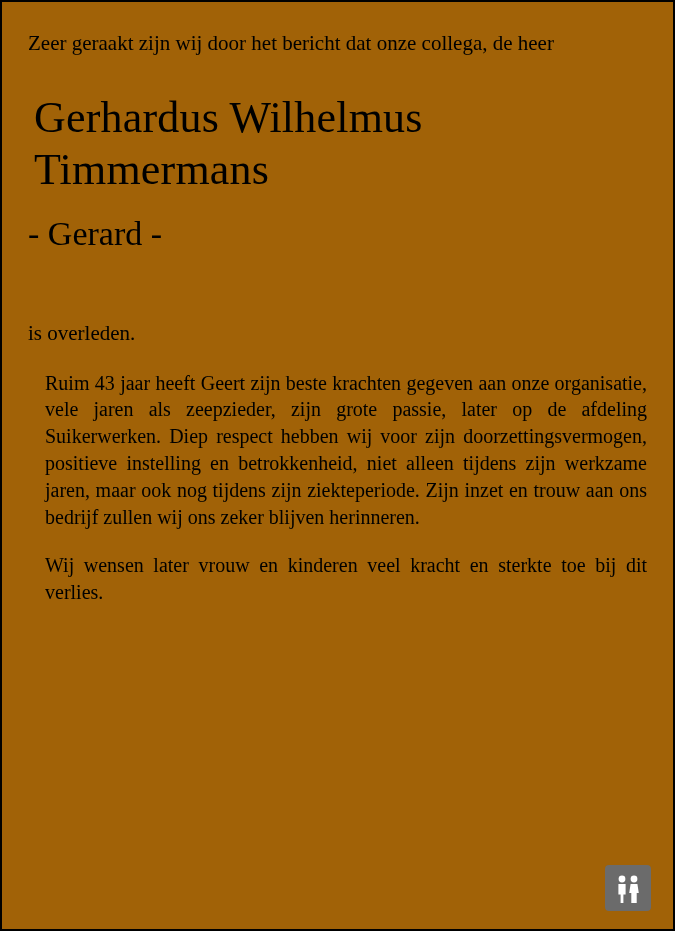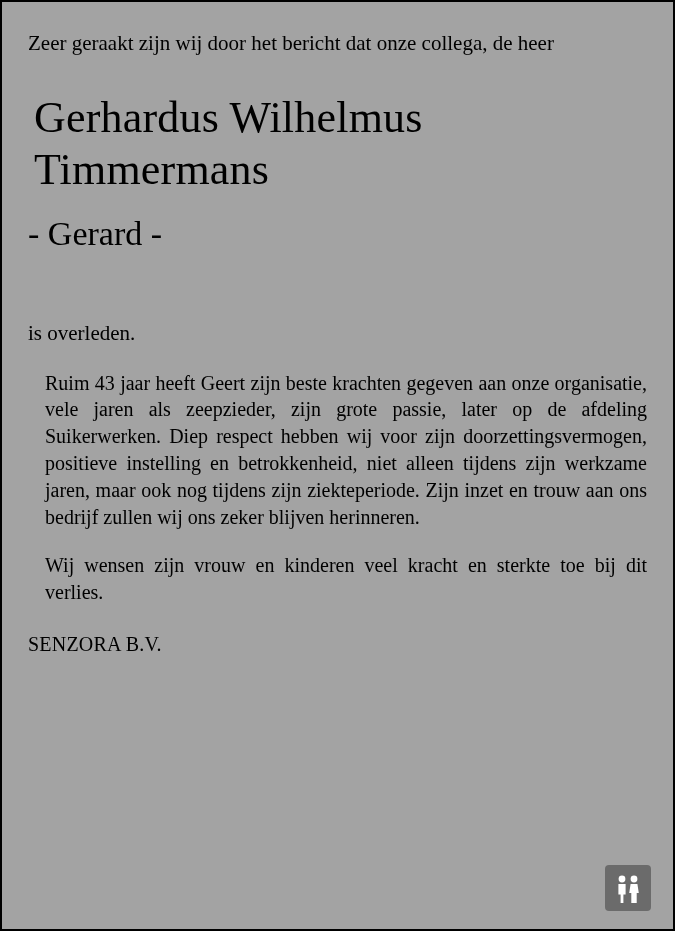--- a/index.html
+++ b/index.html
@@ -9,21 +9,21 @@
   }
   body {
     font-family: "Liberation Serif", serif;
     color: #000000;
   }
   .notice {
     position: relative;
     width: 675px;
     height: 931px;
     box-sizing: border-box;
-    background: #a3a3a3;
+    background: #a16207;
     border: 2px solid #000000;
     padding: 28px 26px 20px 26px;
     overflow: hidden;
   }
   .intro {
     font-size: 21px;
     line-height: 1.32;
     text-align: justify;
     text-justify: inter-word;
     margin: 0 0 4px 0;
@@ -93,24 +93,23 @@
 
   <div class="name-block">
     <h1 class="full-name">Gerhardus Wilhelmus Timmermans</h1>
     <h2 class="nickname">- Gerard -</h2>
   </div>
 
   <p class="deceased-line">is overleden.</p>
 
   <p class="paragraph">Ruim 43 jaar heeft Geert zijn beste krachten gegeven aan onze organisatie, vele jaren als zeepzieder, zijn grote passie, later op de afdeling Suikerwerken. Diep respect hebben wij voor zijn doorzettingsvermogen, positieve instelling en betrokkenheid, niet alleen tijdens zijn werkzame jaren, maar ook nog tijdens zijn ziekteperiode. Zijn inzet en trouw aan ons bedrijf zullen wij ons zeker blijven herinneren.</p>
 
-  <p class="paragraph">Wij wensen zijn vrouw en kinderen veel kracht en sterkte toe bij dit verlies.</p>
+  <p class="paragraph">Wij wensen later vrouw en kinderen veel kracht en sterkte toe bij dit verlies.</p>
 
   <div class="company">
-    <div>SENZORA B.V.</div>
   </div>
 
 
   <div class="logo">
     <svg width="34" height="34" viewBox="0 0 34 34" aria-hidden="true">
       <rect x="0" y="0" width="34" height="34" fill="#6b6b6b"></rect>
       <circle cx="11" cy="8" r="3.4" fill="#ffffff"></circle>
       <path d="M7.4 13 h7.2 v10.5 h-2.2 v8.5 h-2.8 v-8.5 h-2.2 z" fill="#ffffff"></path>
       <circle cx="23" cy="8" r="3.4" fill="#ffffff"></circle>
       <path d="M19.6 13 h6.8 l1.4 9 h-2.1 v10 h-5.4 v-10 h-2.1 z" fill="#ffffff"></path>

